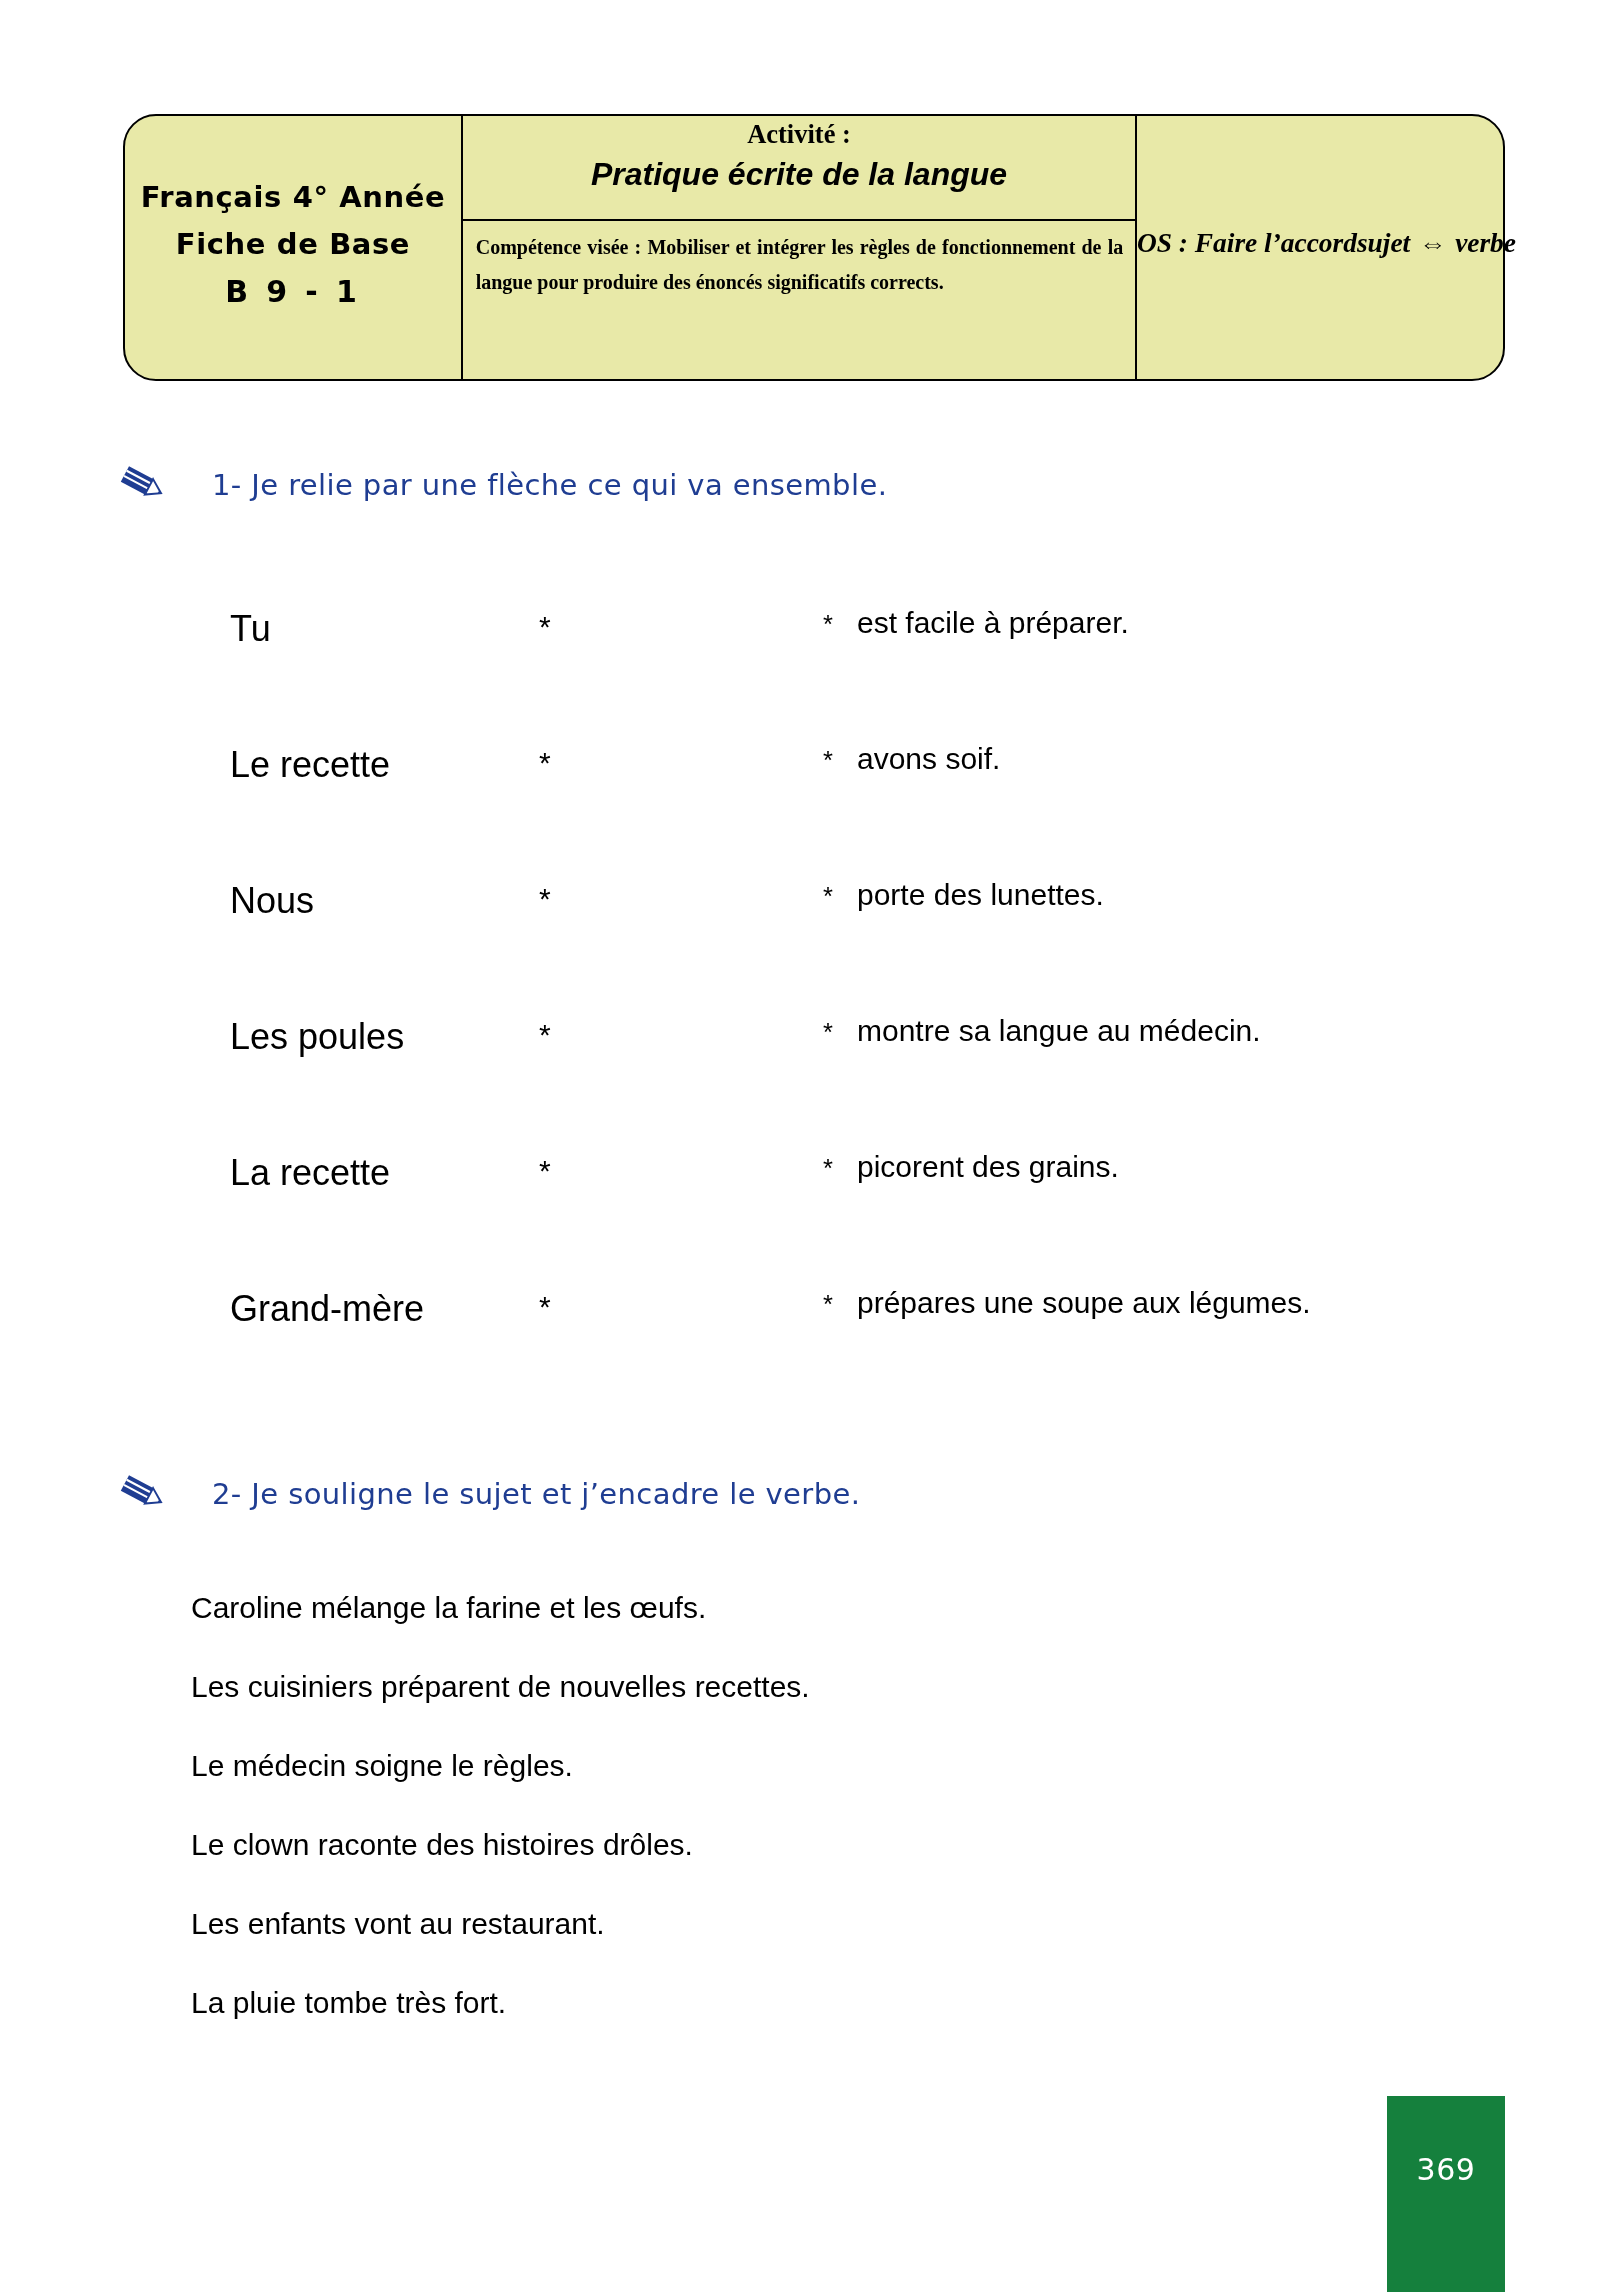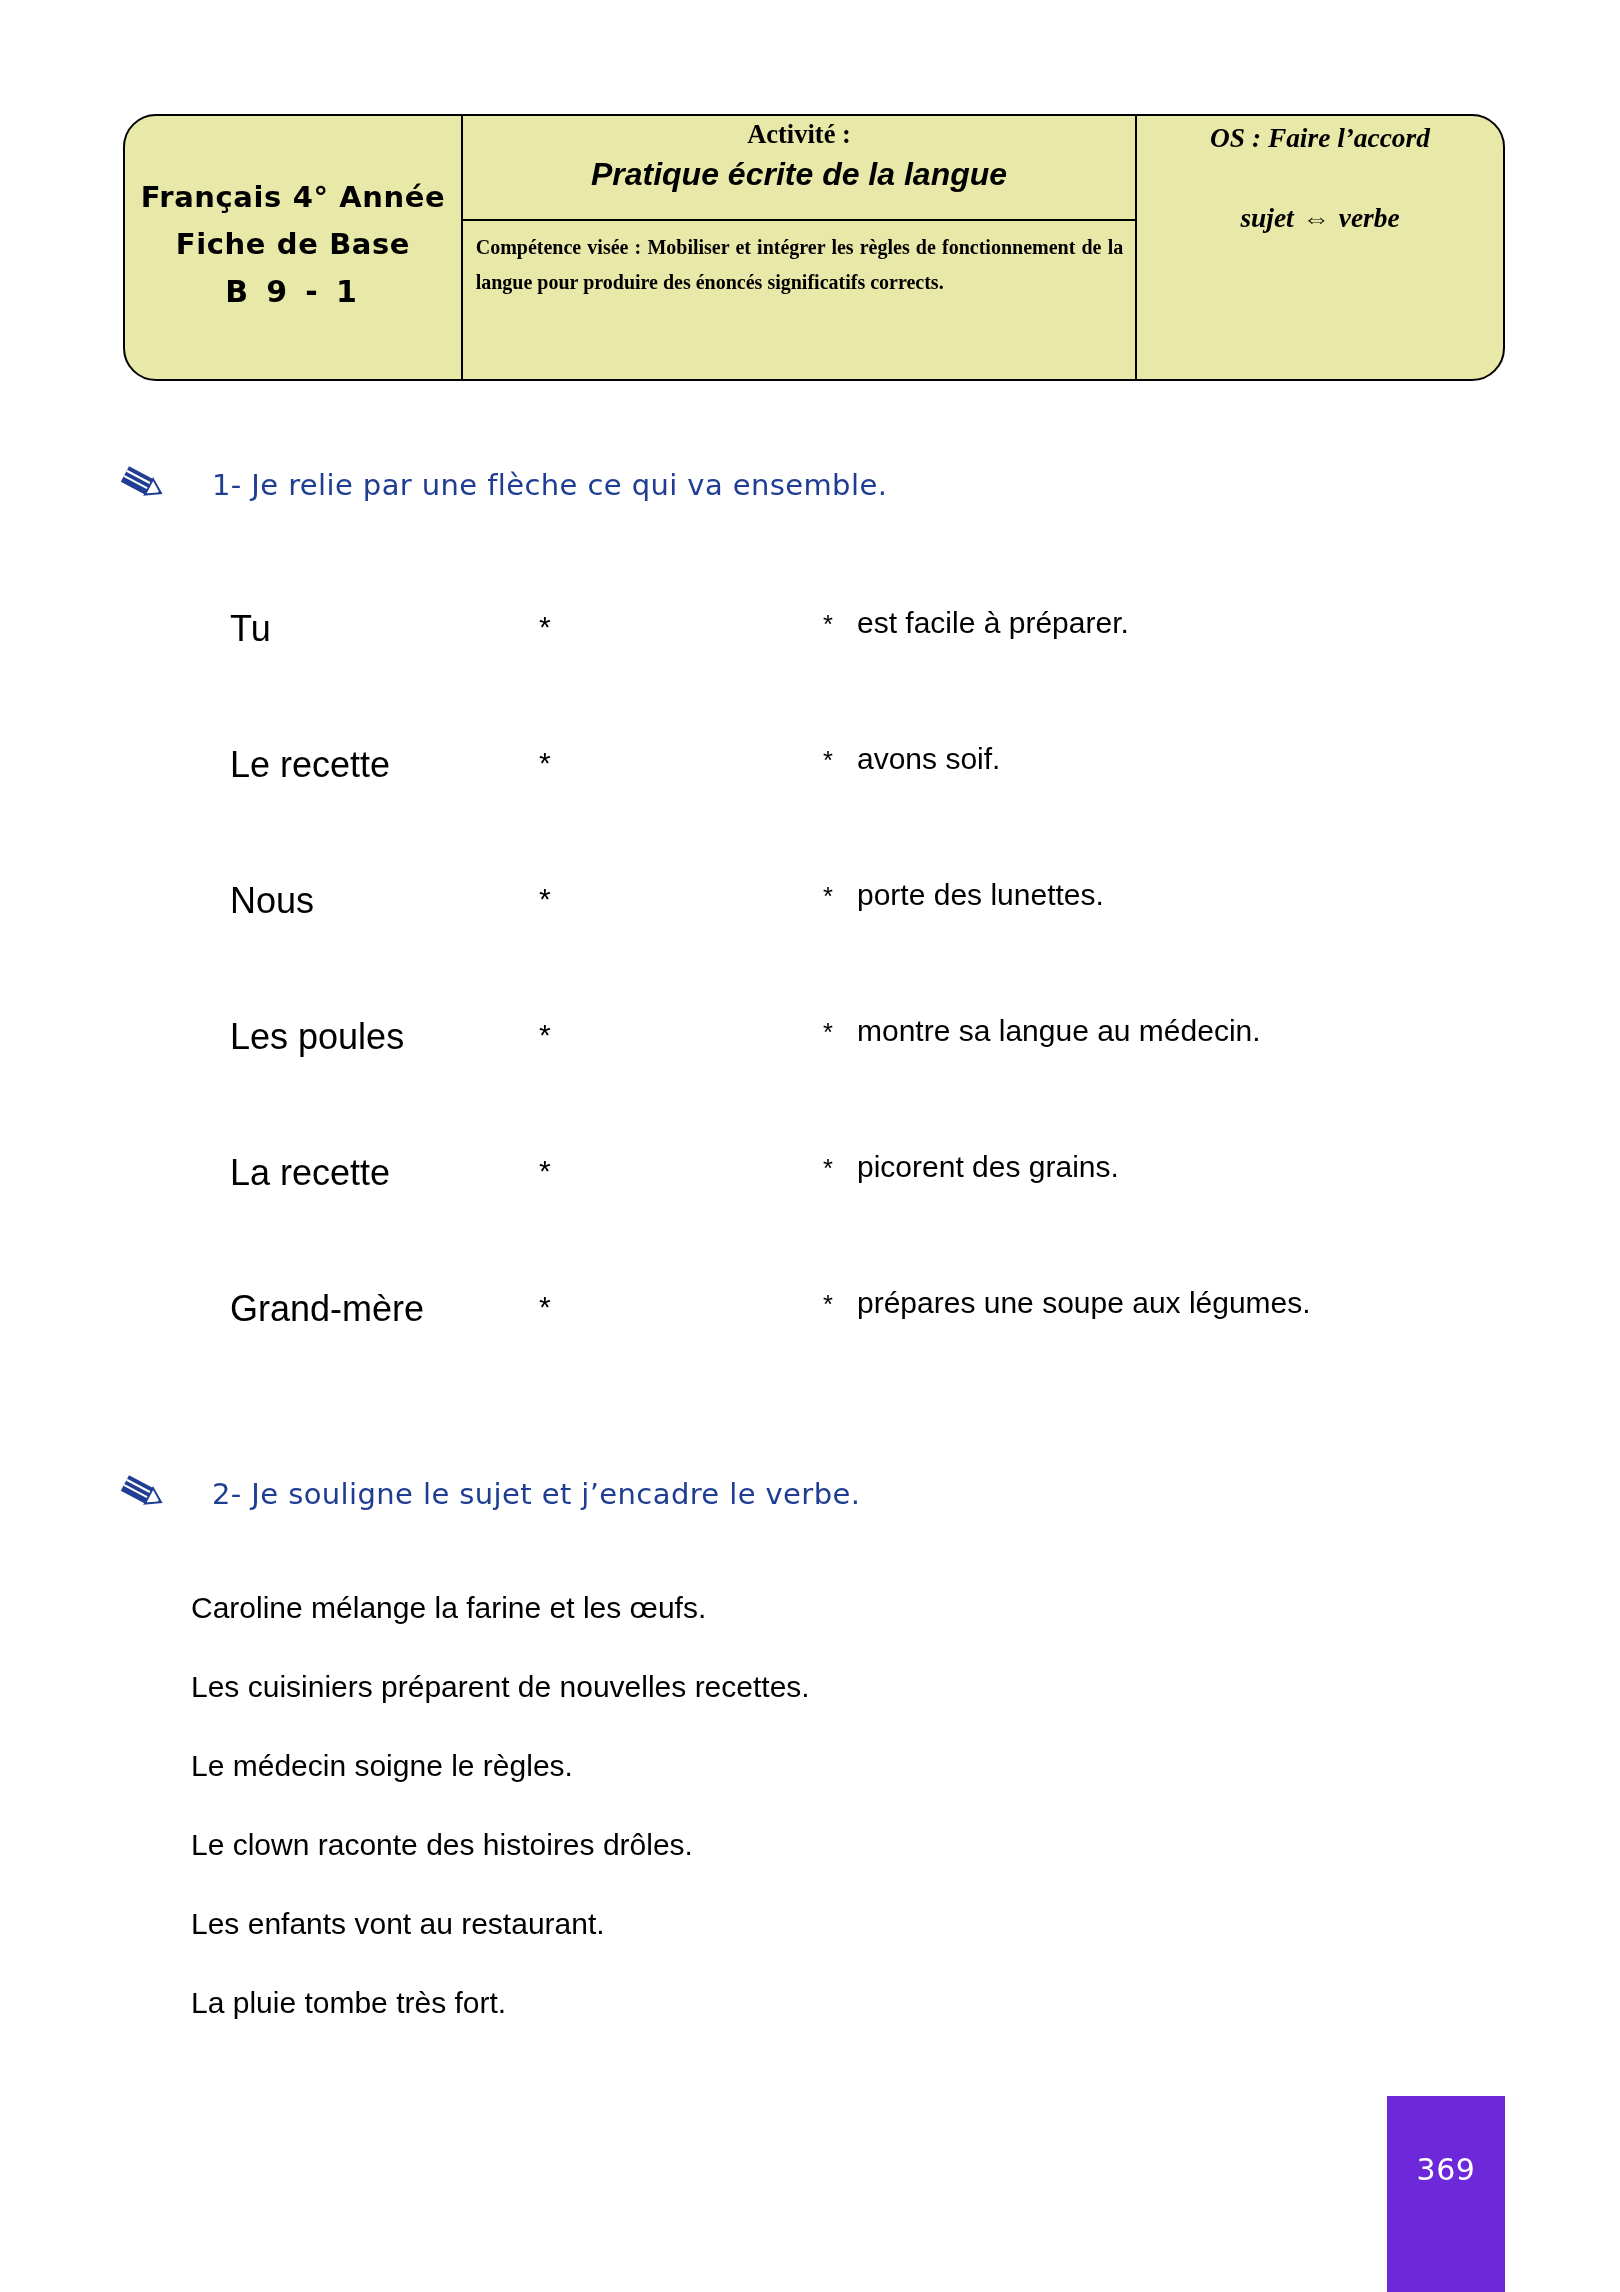--- a/index.html
+++ b/index.html
@@ -103,25 +103,24 @@
     line-height: 1.74;
     text-align: justify;
     text-align-last: left;
     -moz-text-align-last: left;
   }
 
   .hdr-col-right {
     flex: 1 1 auto;
     box-sizing: border-box;
     display: flex;
-    flex-direction: column;
+    flex-direction: row;
     align-items: center;
-    justify-content: flex-start;
+    justify-content: center;
     padding-bottom: 7.8px;
-    gap: 36px;
   }
   .os-line {
     font-family: "Liberation Serif", serif;
     font-weight: bold;
     font-style: italic;
     font-size: 27.4px;
     color: #000;
     line-height: 1.62;
     white-space: nowrap;
     text-align: center;
@@ -219,21 +218,21 @@
     white-space: nowrap;
   }
 
   
   .page-badge {
     position: absolute;
     left: 1387px;
     top: 2096px;
     width: 118px;
     height: 197px;
-    background: #6d28d9;
+    background: #15803d;
     display: flex;
     align-items: flex-start;
     justify-content: center;
   }
   .page-badge-number {
     font-family: "DejaVu Sans", sans-serif;
     font-size: 30px;
     color: #ffffff;
     margin-top: 56px;
     letter-spacing: 0.5px;

